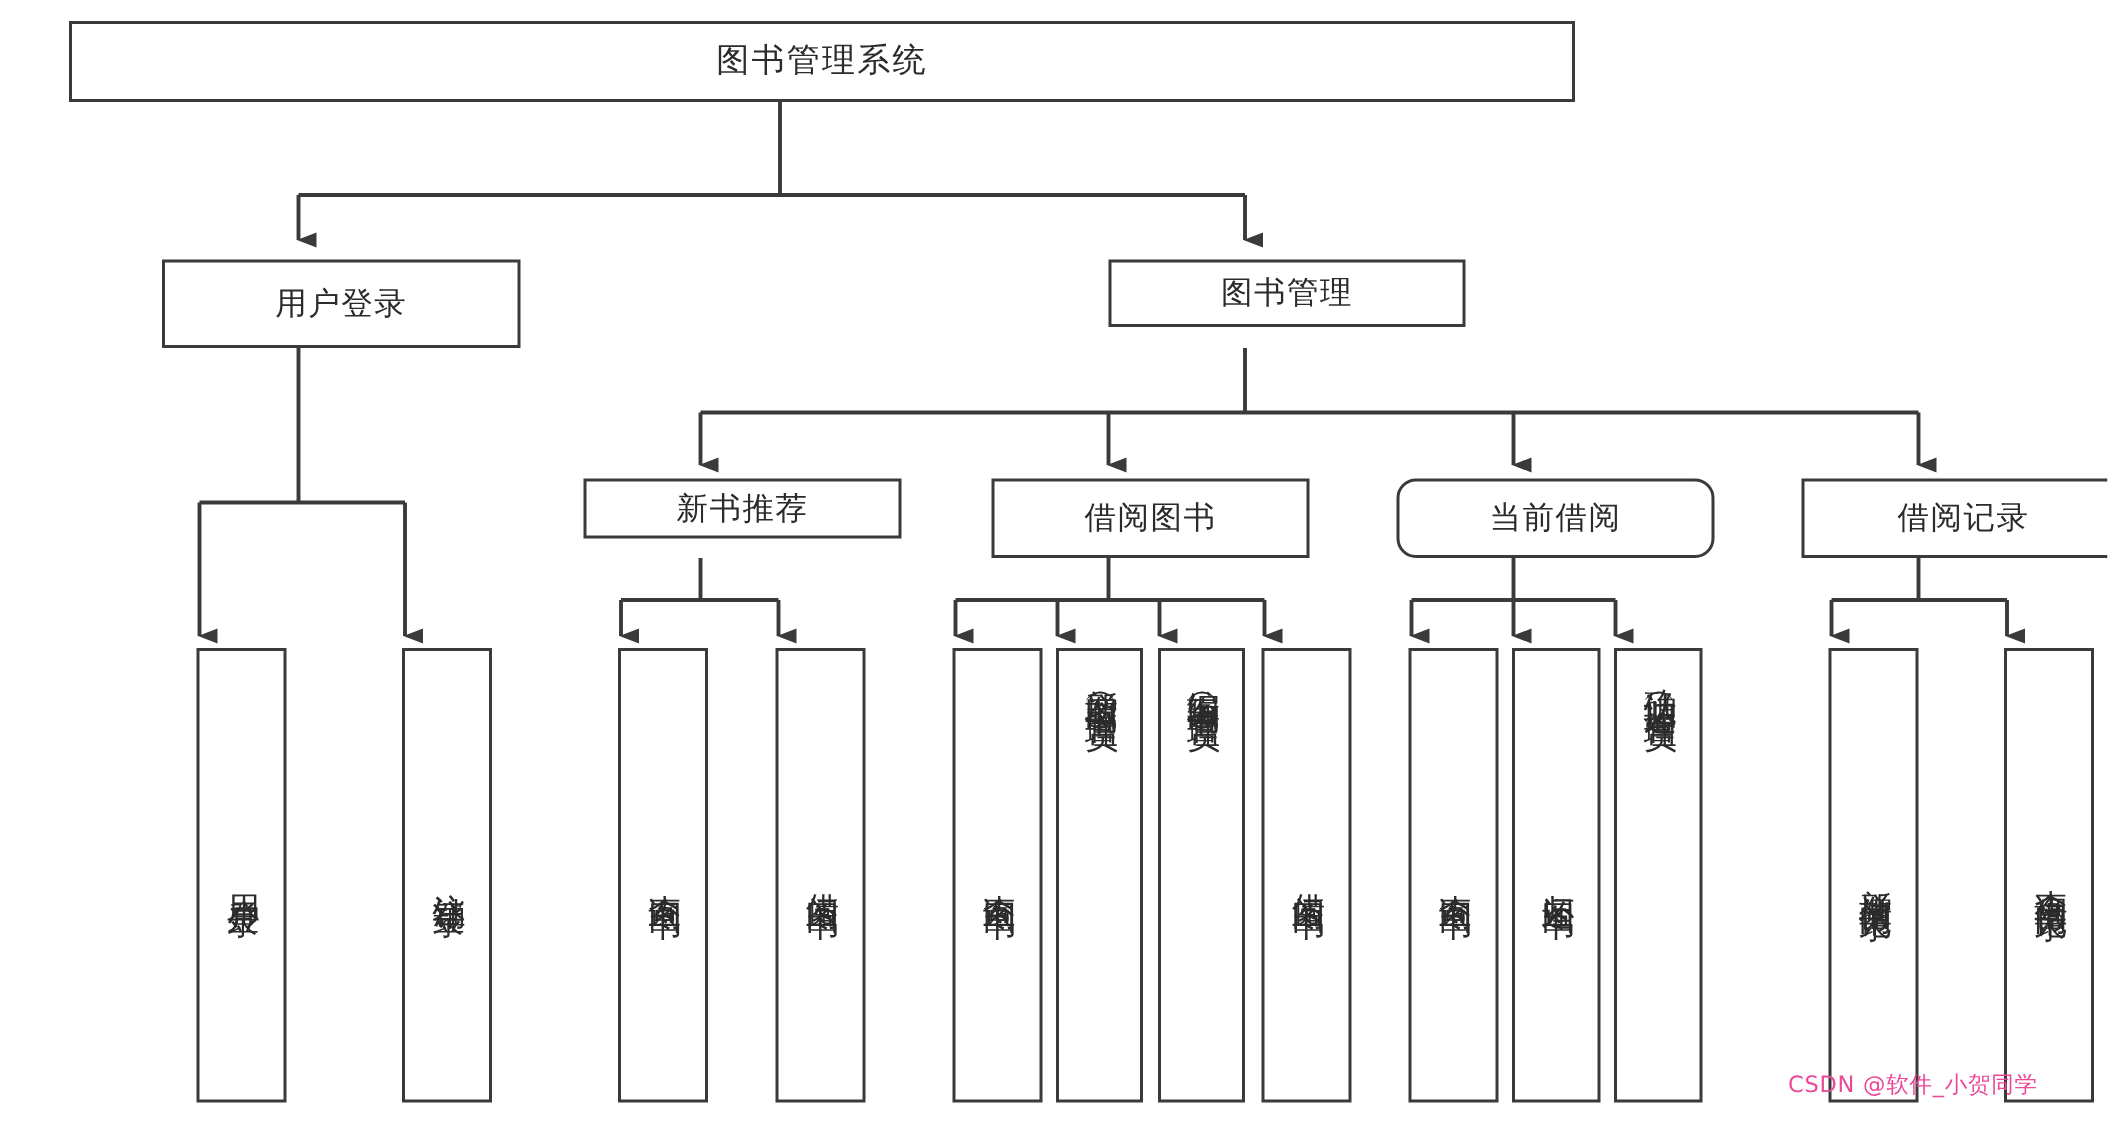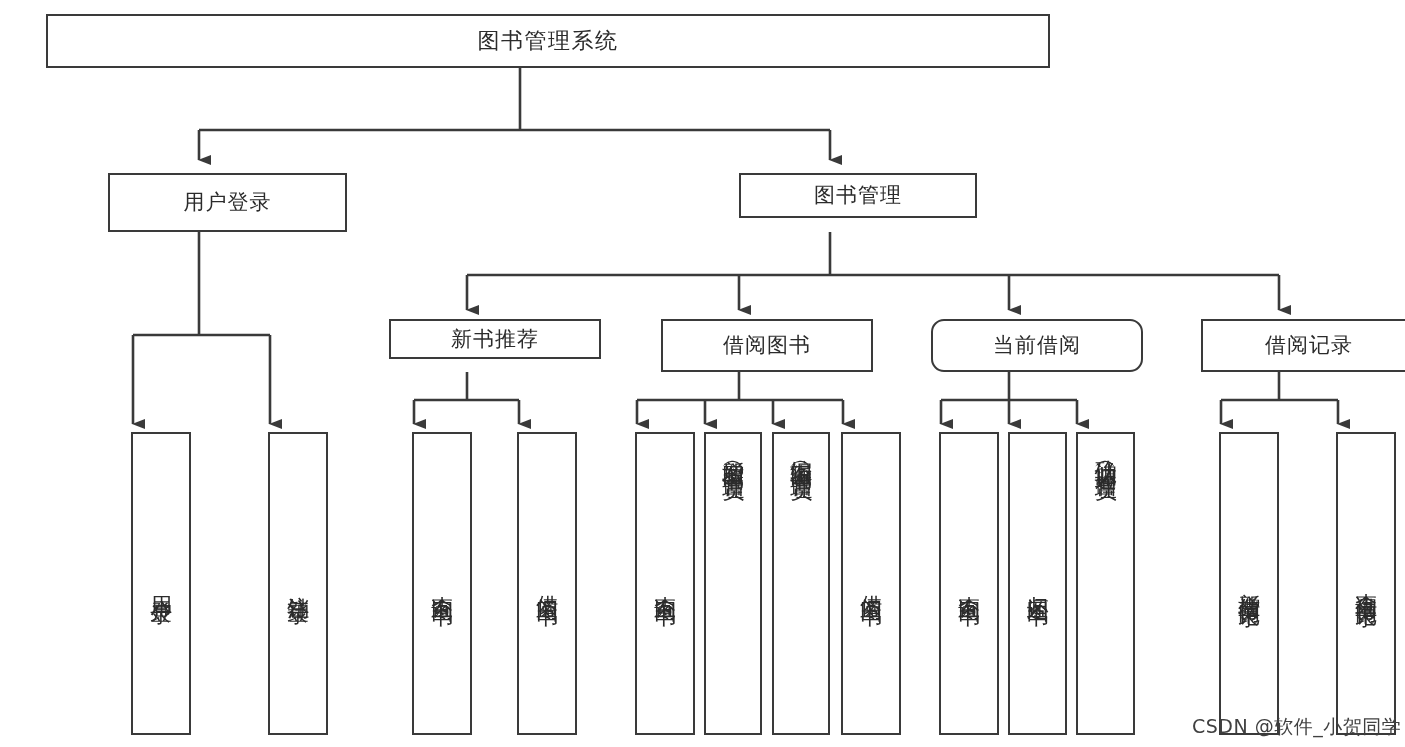--- a/index.html
+++ b/index.html
@@ -65,22 +65,22 @@
     letter-spacing: 3px;
     white-space: nowrap;
   }
   
   .node.vert.centered {
     align-items: center;
     padding-top: 0;
   }
   .watermark {
     position: absolute;
-    color: #404040;
-    font-size: 19px;
+    color: #ec4899;
+    font-size: 15px;
     letter-spacing: 0.5px;
     white-space: nowrap;
     user-select: none;
   }
 </style>
 </head>
 <body>
 
 <div id="diagram-root">
 

